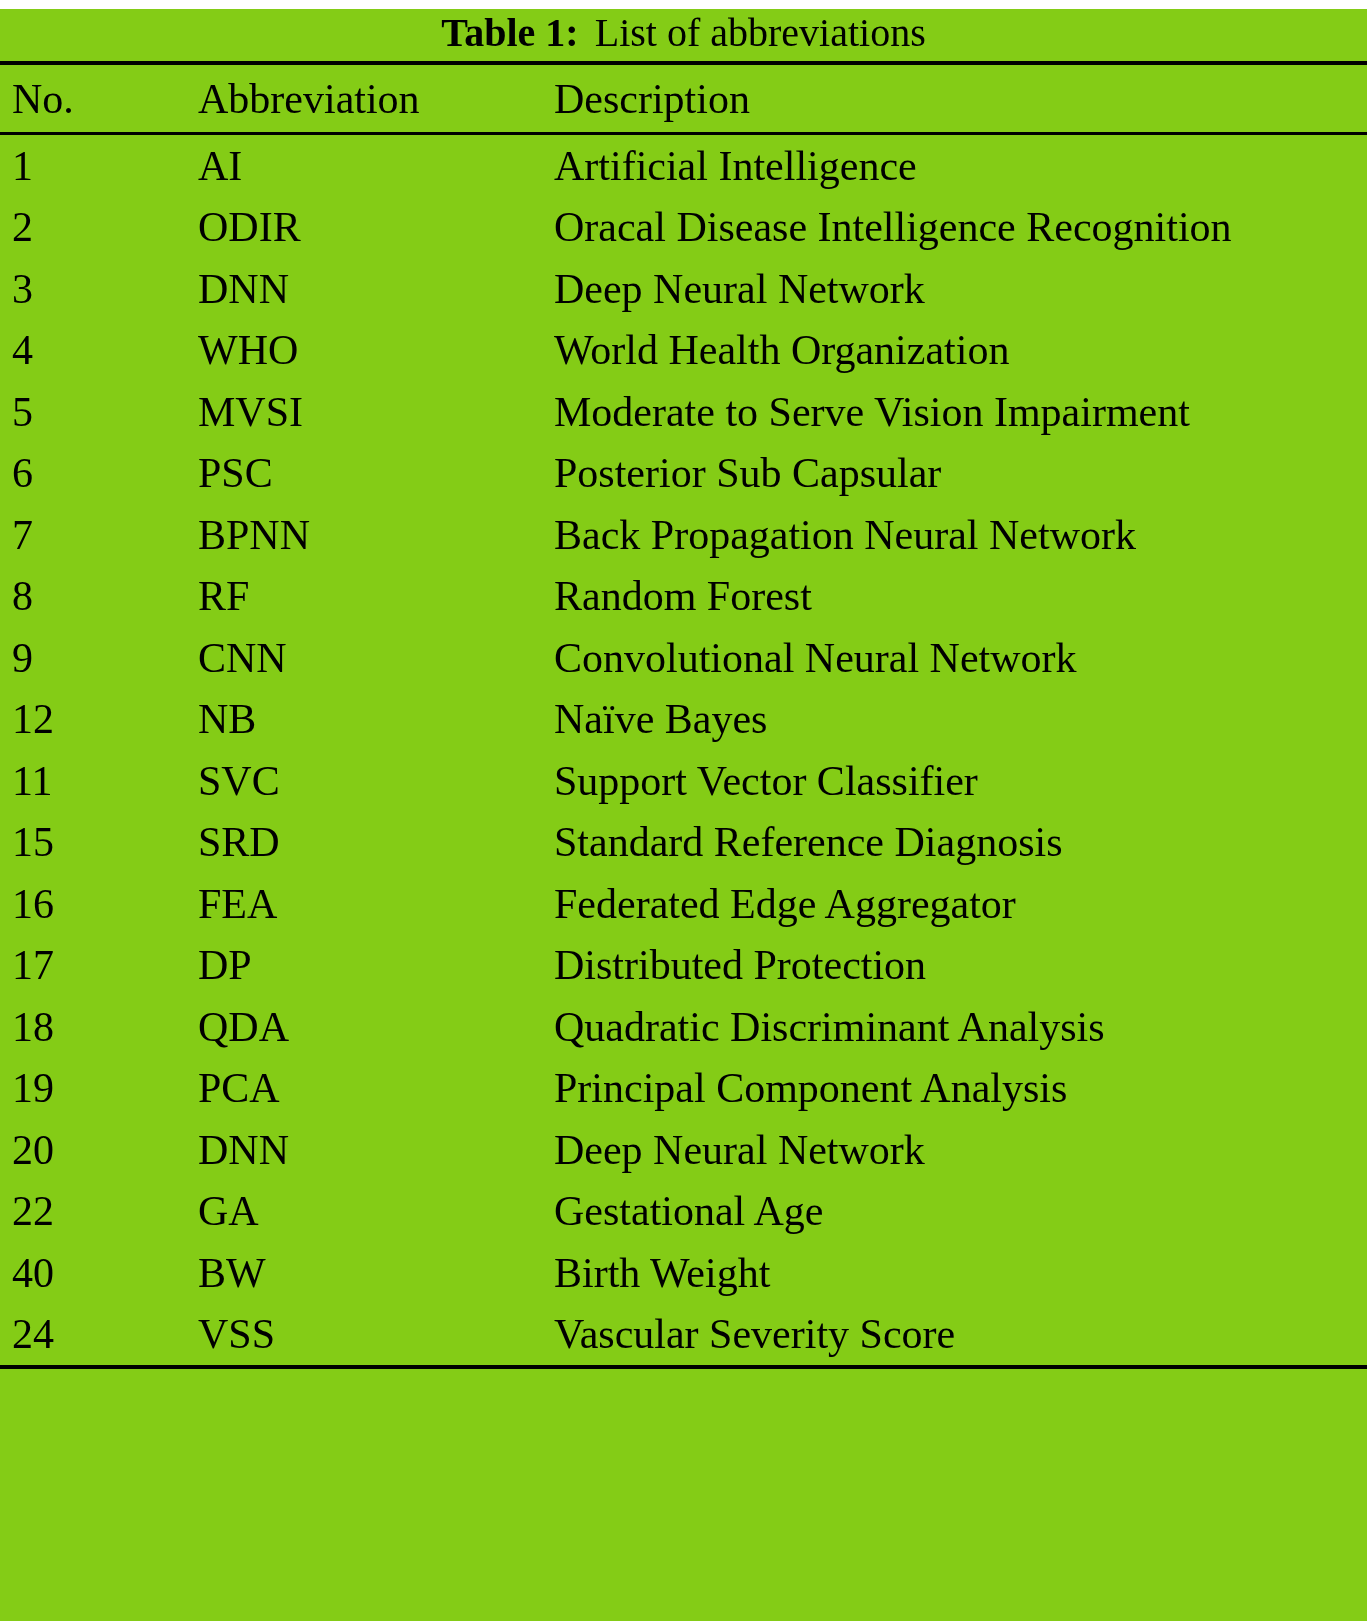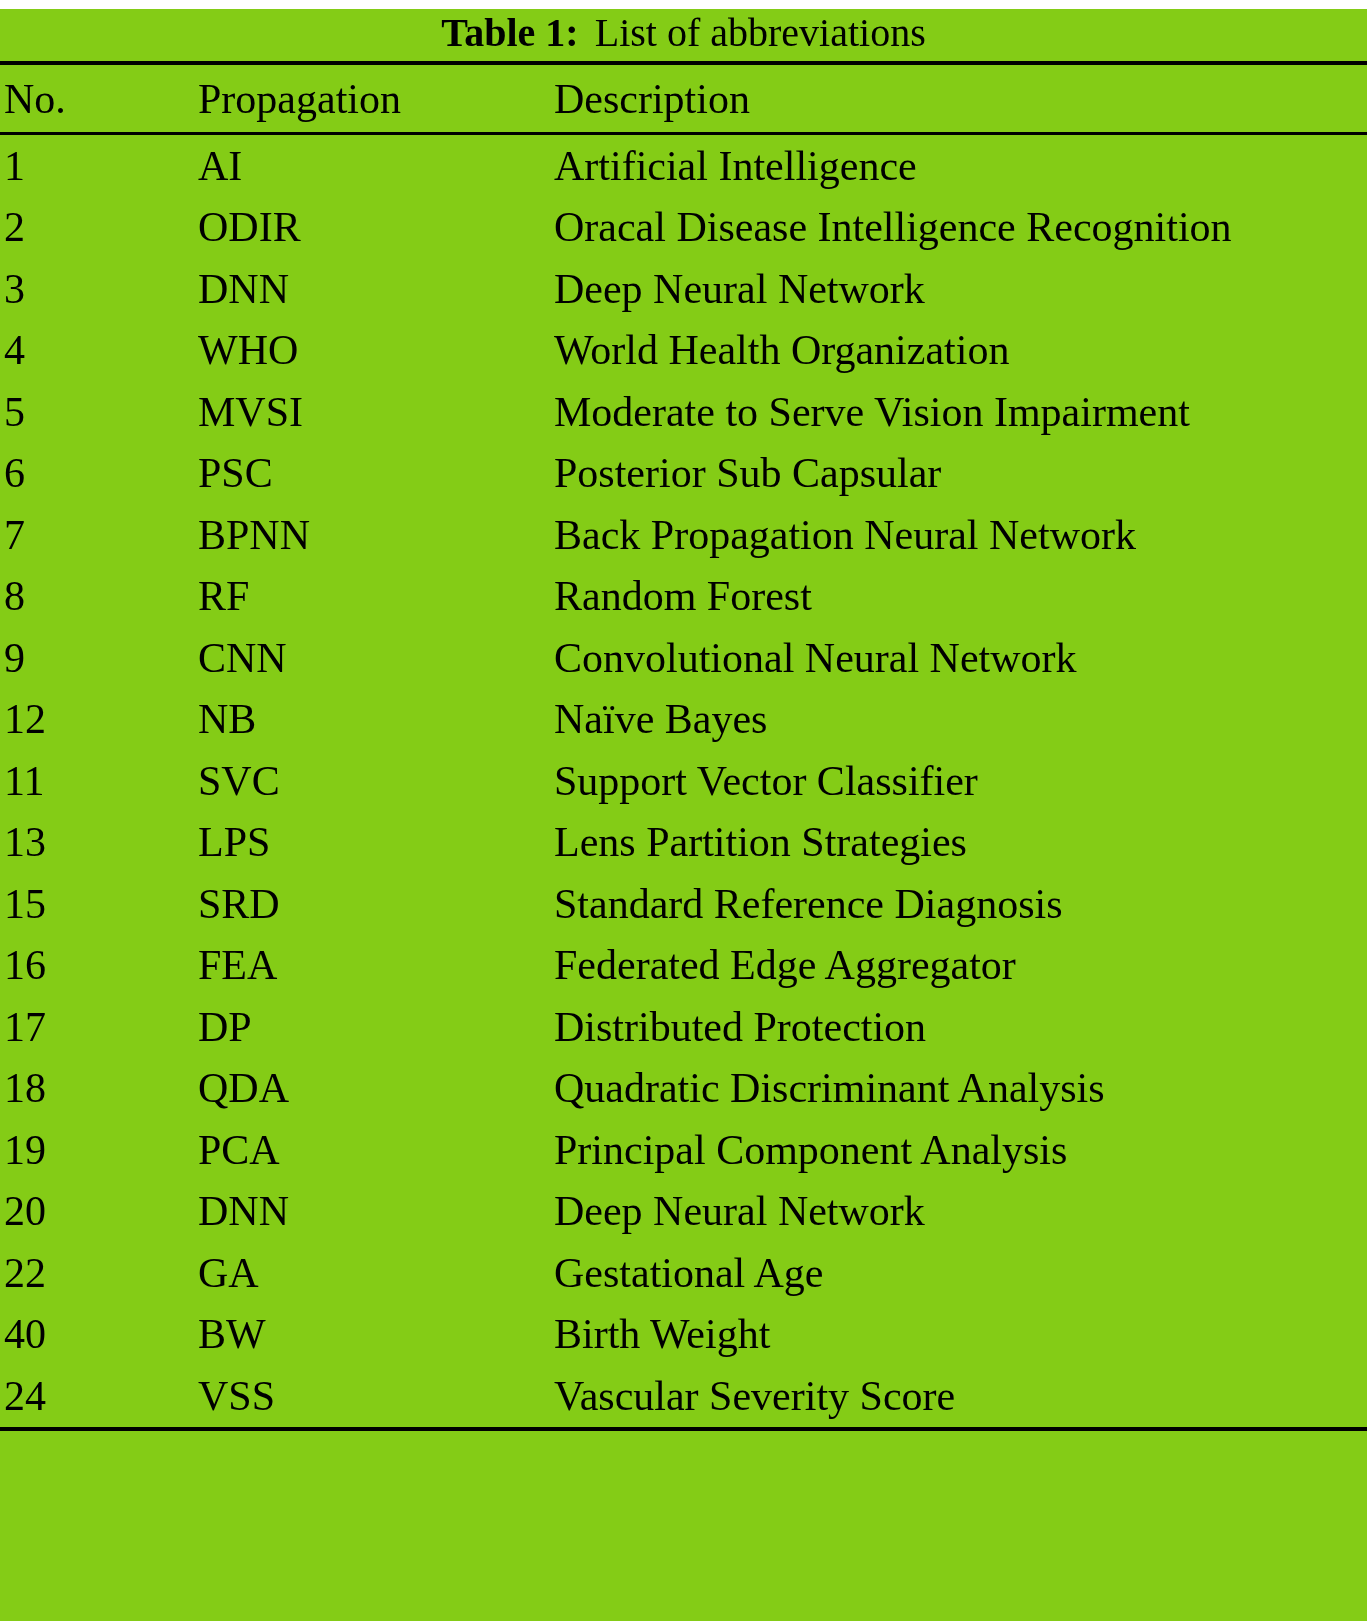--- a/index.html
+++ b/index.html
@@ -46,21 +46,21 @@
     font-size: 42px;
     font-weight: normal;
     text-align: left;
     vertical-align: middle;
     padding: 0;
     white-space: nowrap;
     overflow: visible;
   }
   th { height: 67px; }
   td { height: 61.5px; }
-  .col-no   { padding-left: 4px; }
+  .col-no   { padding-left: 12px; }
   .col-desc { padding-right: 6px; }
 </style>
 </head>
 <body>
 
 <div class="page">
 
   <div class="caption">
     <span class="caption-label">Table 1:</span>
     <span class="caption-text">List of abbreviations</span>
@@ -68,21 +68,21 @@
 
   <table class="abbrev-table">
     <colgroup>
       <col style="width:198px">
       <col style="width:356px">
       <col>
     </colgroup>
     <thead>
       <tr class="header-row">
         <th class="col-no">No.</th>
-        <th class="col-abbr">Propagation</th>
+        <th class="col-abbr">Abbreviation</th>
         <th class="col-desc">Description</th>
       </tr>
     </thead>
     <tbody>
 
         <tr class="data-row">
           <td class="col-no">1</td>
           <td class="col-abbr">AI</td>
           <td class="col-desc">Artificial Intelligence</td>
         </tr>
@@ -141,25 +141,20 @@
           <td class="col-desc">Naïve Bayes</td>
         </tr>
 
         <tr class="data-row">
           <td class="col-no">11</td>
           <td class="col-abbr">SVC</td>
           <td class="col-desc">Support Vector Classifier</td>
         </tr>
 
 
-        <tr class="data-row">
-          <td class="col-no">13</td>
-          <td class="col-abbr">LPS</td>
-          <td class="col-desc">Lens Partition Strategies</td>
-        </tr>
 
 
         <tr class="data-row">
           <td class="col-no">15</td>
           <td class="col-abbr">SRD</td>
           <td class="col-desc">Standard Reference Diagnosis</td>
         </tr>
 
         <tr class="data-row">
           <td class="col-no">16</td>

